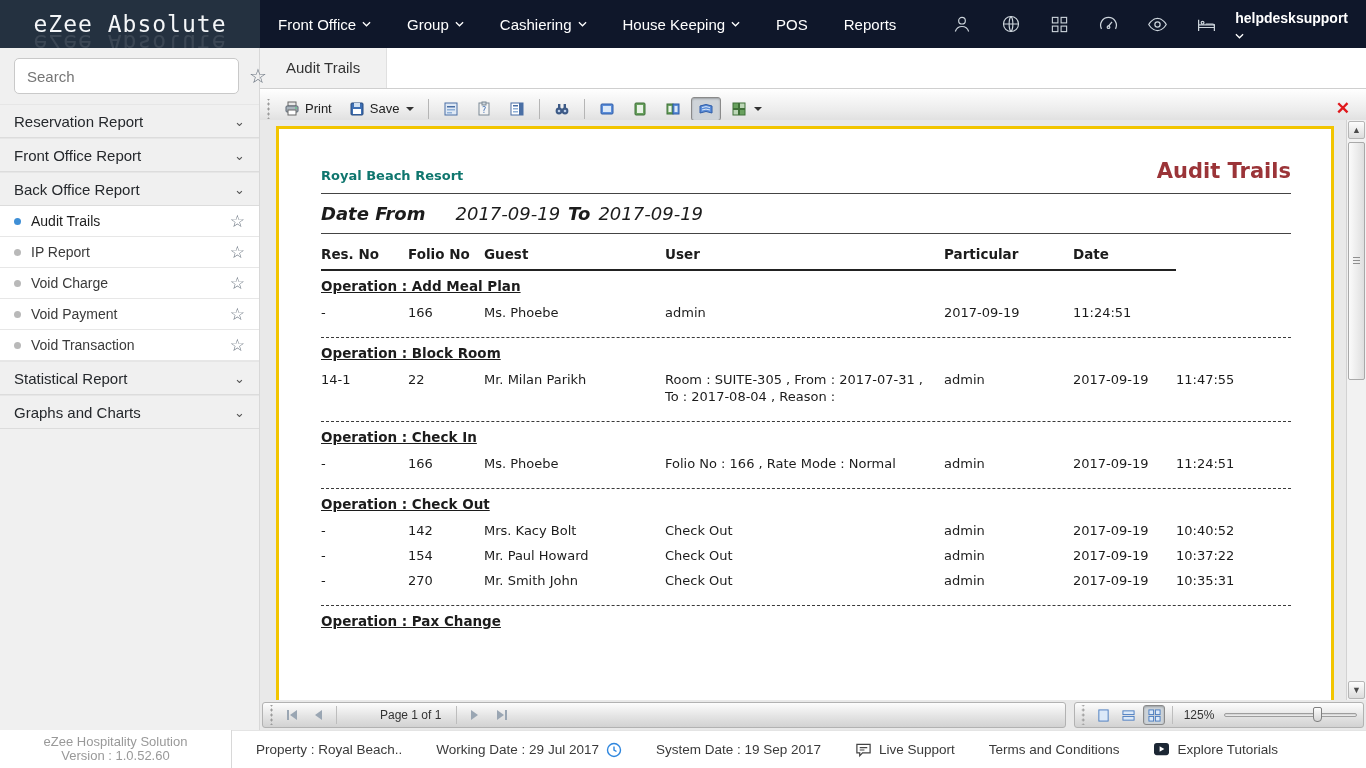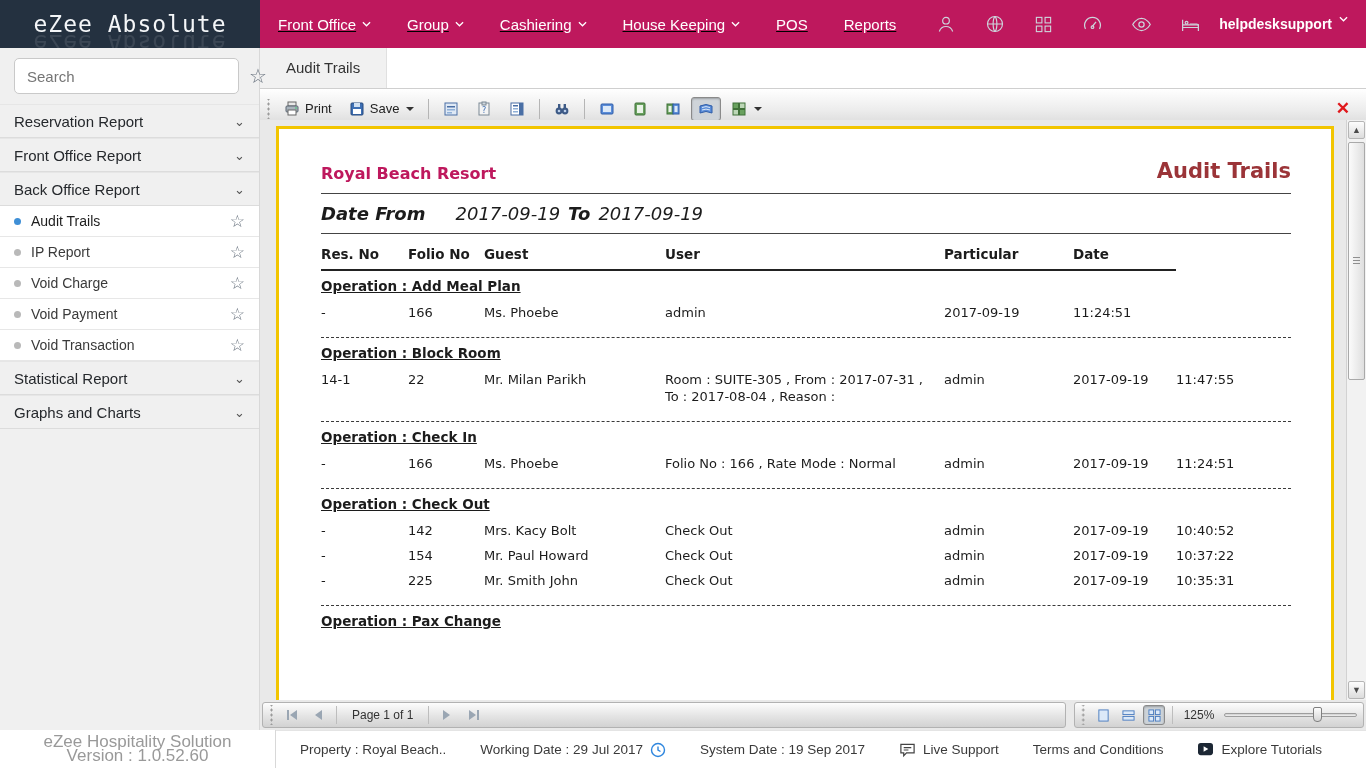--- a/index.html
+++ b/index.html
@@ -1,36 +1,36 @@
 <!DOCTYPE html>
 <html><head>
 <meta charset="utf-8">
 <style>
   * { margin:0; padding:0; box-sizing:border-box; }
   html,body { width:1366px; height:768px; overflow:hidden; background:#fff;
               font-family:"Liberation Sans", sans-serif; }
 
   
   .topbar { position:absolute; top:0; left:0; width:1366px; height:48px;
-            background:#be185d; display:flex; align-items:center; z-index:30; }
+            background:#0f172a; display:flex; align-items:center; z-index:30; }
   .logo-box { width:260px; height:48px; background:#243140; display:flex;
               align-items:center; justify-content:center; overflow:hidden; position:relative; }
   .logo-text { font-family:"DejaVu Sans Mono", monospace; font-size:23px; color:#f4f6f8;
                letter-spacing:1px; line-height:48px; }
   .logo-reflect { position:absolute; left:0; right:0; top:30px; text-align:center;
                   transform:scaleY(-1); opacity:.10; font-family:"DejaVu Sans Mono",monospace;
                   font-size:23px; color:#fff; letter-spacing:1px; }
-  .nav-menus { display:flex; align-items:center; margin-left:18px; gap:36px;text-decoration:underline; }
+  .nav-menus { display:flex; align-items:center; margin-left:18px; gap:36px; }
   .menu-item { color:#fff; font-size:15px; display:flex; align-items:center; gap:6px; cursor:pointer; }
   .menu-caret { width:9px; height:6px; display:inline-block; }
   .top-icons { margin-left:auto; display:flex; align-items:center; gap:28px; margin-right:18px; }
   .top-icon { width:21px; height:21px; display:flex; align-items:center; justify-content:center; }
   .top-icon svg { stroke:#cdd5dc; fill:none; stroke-width:1.4; }
   .account { color:#fff; font-size:14px; font-weight:bold; display:flex; gap:7px;
-             margin-right:18px; }
+             margin-right:18px;flex-direction:column; }
 
   
   .sidebar { position:absolute; top:48px; left:0; width:260px; bottom:38px;
              background:#f0f0f0; border-right:1px solid #d8d8d8; z-index:20; }
   .search-row { display:flex; align-items:center; padding:10px 12px 10px 14px; gap:10px; }
   .search-input { flex:1; height:36px; border:1px solid #c9c9c9; border-radius:5px;
                   background:#fff; font-size:15px; color:#555; padding:0 12px; outline:none;
                   font-family:"Liberation Sans",sans-serif; }
   .search-star { font-size:20px; color:#6b7580; }
   .side-group { height:34px; display:flex; align-items:center; padding:0 14px;
@@ -88,21 +88,21 @@
   .scroll-thumb::after { content:""; position:absolute; left:4px; right:4px; top:50%;
                   height:7px; margin-top:-4px;
                   background:repeating-linear-gradient(#8f8f8f 0 1px, transparent 1px 3px); }
 
   .page { position:absolute; left:16px; top:6px; right:32px; height:1200px;
           border:3px solid #f2c500; background:#fff; }
   .page-inner { padding:30px 40px 0 42px;
                 font-family:"DejaVu Sans", sans-serif; color:#1c1c1c; }
 
   .rep-head { display:flex; align-items:flex-end; justify-content:space-between; padding-bottom:10px; }
-  .hotel-name { color:#be185d; font-size:16px; font-weight:bold; }
+  .hotel-name { color:#0f766e; font-size:13px; font-weight:bold; }
   .rep-title { color:#9b3438; font-size:21px; font-weight:bold; }
   .rep-dates { border-top:1px solid #444; border-bottom:1px solid #444;
                padding:9px 0; font-size:18px; font-style:italic; display:flex; gap:8px; }
   .rep-dates .b { font-weight:bold; }
 
   .rgrid { display:grid; grid-template-columns:87px 76px 181px 279px 129px 103px 1fr;
            column-gap:0; font-size:13px; }
   .col-head { font-weight:bold; font-size:13.5px; padding:12px 0 7px 0;
               border-bottom:2px solid #222; }
   .op-row { font-weight:bold; font-size:13.5px; padding:7px 0 4px 0;text-decoration:underline; }
@@ -114,40 +114,40 @@
   
   .pagerbar { position:absolute; left:0; right:0; bottom:0; height:30px; background:#e9e9e9;
               display:flex; gap:6px; padding:2px 2px; }
   .ptool { background:linear-gradient(#fdfdfd,#e4e4e4 55%,#d2d2d2); border:1px solid #b2b2b2;
            border-radius:3px; display:flex; align-items:center; padding:0 6px; gap:4px; }
   .ptool.left { flex:1; margin-right:2px; }
   .ptool.right { width:290px; }
   .parrow { width:22px; height:20px; display:flex; align-items:center; justify-content:center;
             cursor:pointer; }
   .parrow svg { fill:#9aa6b3; }
-  .ptext { font-size:12px; color:#333; padding:0 8px; }
+  .ptext { font-size:12px; color:#333; padding:0 8px;margin-left:28px; }
   .psep { width:1px; height:18px; background:#bdbdbd; margin:0 3px; }
   .zbtn { width:24px; height:20px; border:1px solid transparent; border-radius:3px;
           display:flex; align-items:center; justify-content:center; cursor:pointer; }
   .zbtn.pressed { border-color:#8a8a8a; background:#cdd3d8; box-shadow:inset 0 1px 2px rgba(0,0,0,.25); }
   .zoom-label { font-size:12px; color:#333; margin:0 6px 0 4px; }
   .slider { position:relative; width:150px; height:8px; }
   .slider .track { position:absolute; top:2px; left:0; right:0; height:4px;
                    border:1px solid #9e9e9e; border-radius:3px;
                    background:linear-gradient(#cfcfcf,#f2f2f2); }
   .slider .thumb { position:absolute; top:-4px; left:67%; width:9px; height:15px;
                    background:linear-gradient(#fdfdfd,#d5d5d5); border:1px solid #7f7f7f;
                    border-radius:2px 2px 4px 4px; cursor:grab; }
 
   
   .statusbar { position:absolute; left:0; right:0; bottom:0; height:38px; background:#fff;
                display:flex; align-items:center; z-index:25; }
-  .version-cell { width:276px; height:38px; border-right:1px solid #d8d8d8;
+  .version-cell { width:232px; height:38px; border-right:1px solid #d8d8d8;
                   display:flex; flex-direction:column; align-items:center; justify-content:center;
-                  color:#999; font-size:17px; line-height:14px; }
+                  color:#999; font-size:13px; line-height:14px; }
   .status-items { display:flex; align-items:center; gap:34px; padding-left:24px;
                   font-size:13.5px; color:#3a3a3a; border-top:1px solid #e4e4e4; height:38px; flex:1; }
   .sitem { display:flex; align-items:center; gap:7px; cursor:pointer; }
   .sitem.plain { cursor:default; }
 
   .icon16 { width:16px; height:16px; display:inline-block; }
 </style>
 </head>
 <body>
 
@@ -485,21 +485,21 @@
                 <div>-</div>
                 <div>154</div>
                 <div>Mr. Paul Howard</div>
                 <div>Check Out</div>
                 <div>admin</div>
                 <div>2017-09-19</div>
                 <div>10:37:22</div>
               </div>
               <div class="rgrid rrow">
                 <div>-</div>
-                <div>225</div>
+                <div>270</div>
                 <div>Mr. Smith John</div>
                 <div>Check Out</div>
                 <div>admin</div>
                 <div>2017-09-19</div>
                 <div>10:35:31</div>
               </div>
               <div class="dashed"></div>
             </div>
             <div class="section">
               <div class="op-row">Operation : Pax Change</div>

